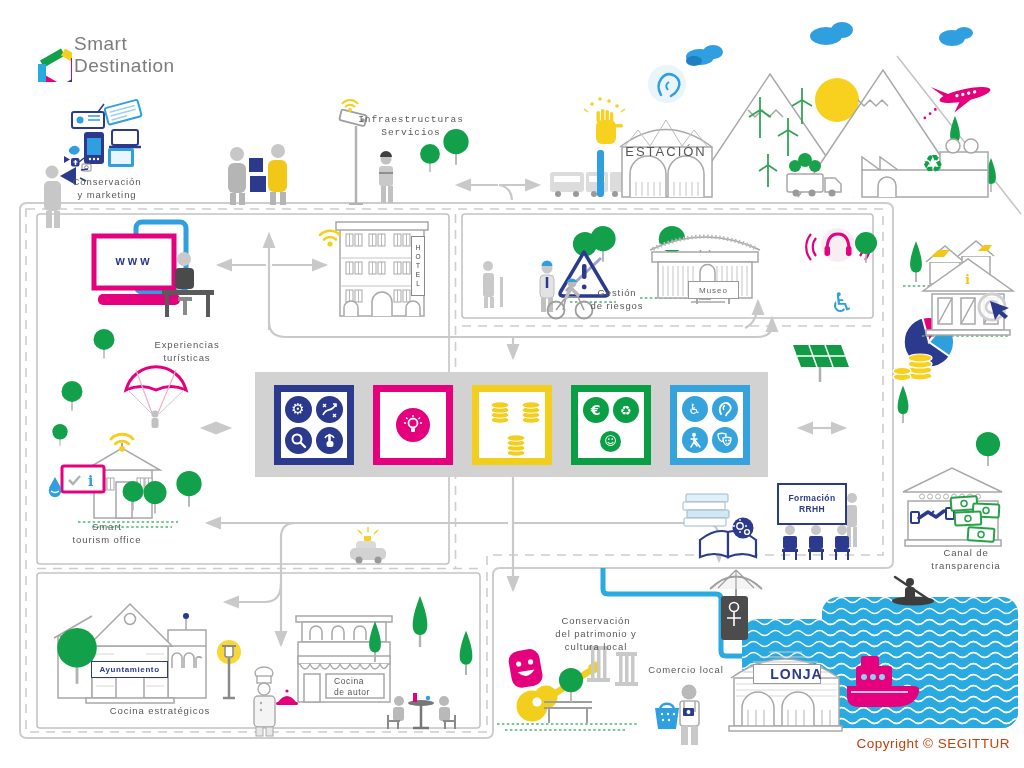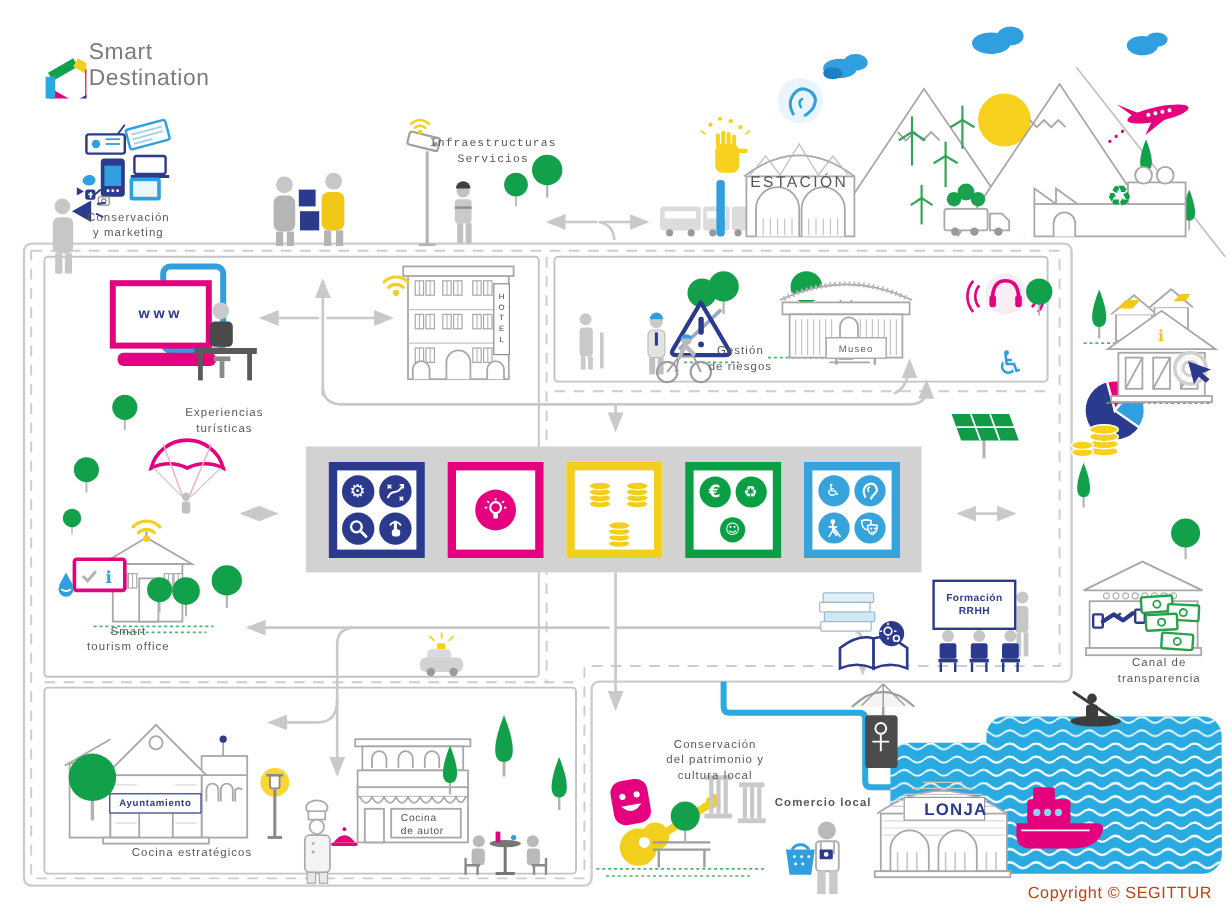--- a/index.html
+++ b/index.html
@@ -867,21 +867,21 @@
 <div class="label" style="left:187px;top:339px;">Experiencias
 turísticas</div>
 <div class="label" style="left:107px;top:521px;">Smart
 tourism office</div>
 <div class="label" style="left:966px;top:547px;">Canal de
 transparencia</div>
 <div class="label" style="left:160px;top:705px;">Cocina estratégicos</div>
 <div class="label" style="left:560px;top:615px;margin-left:36px;">Conservación
 del patrimonio y
 cultura local</div>
-<div class="label" style="left:686px;top:664px;font-weight:bold;">Comercio local</div>
+<div class="label" style="left:686px;top:664px;">Comercio local</div>
 
 <div id="estacion-label">ESTACIÓN</div>
 <div class="signbox" id="museo-sign">Museo</div>
 <div class="signbox" id="ayto-sign">Ayuntamiento</div>
 <div class="signbox" id="board">Formación
 RRHH</div>
 <div class="signbox" id="lonja-sign">
   <svg width="15" height="10">
         <ellipse cx="9" cy="5" rx="5.5" ry="3.4" fill="#2f9fe0"></ellipse>
   <polygon points="4,5 0,1.5 0,8.5" fill="#2f9fe0"></polygon>

